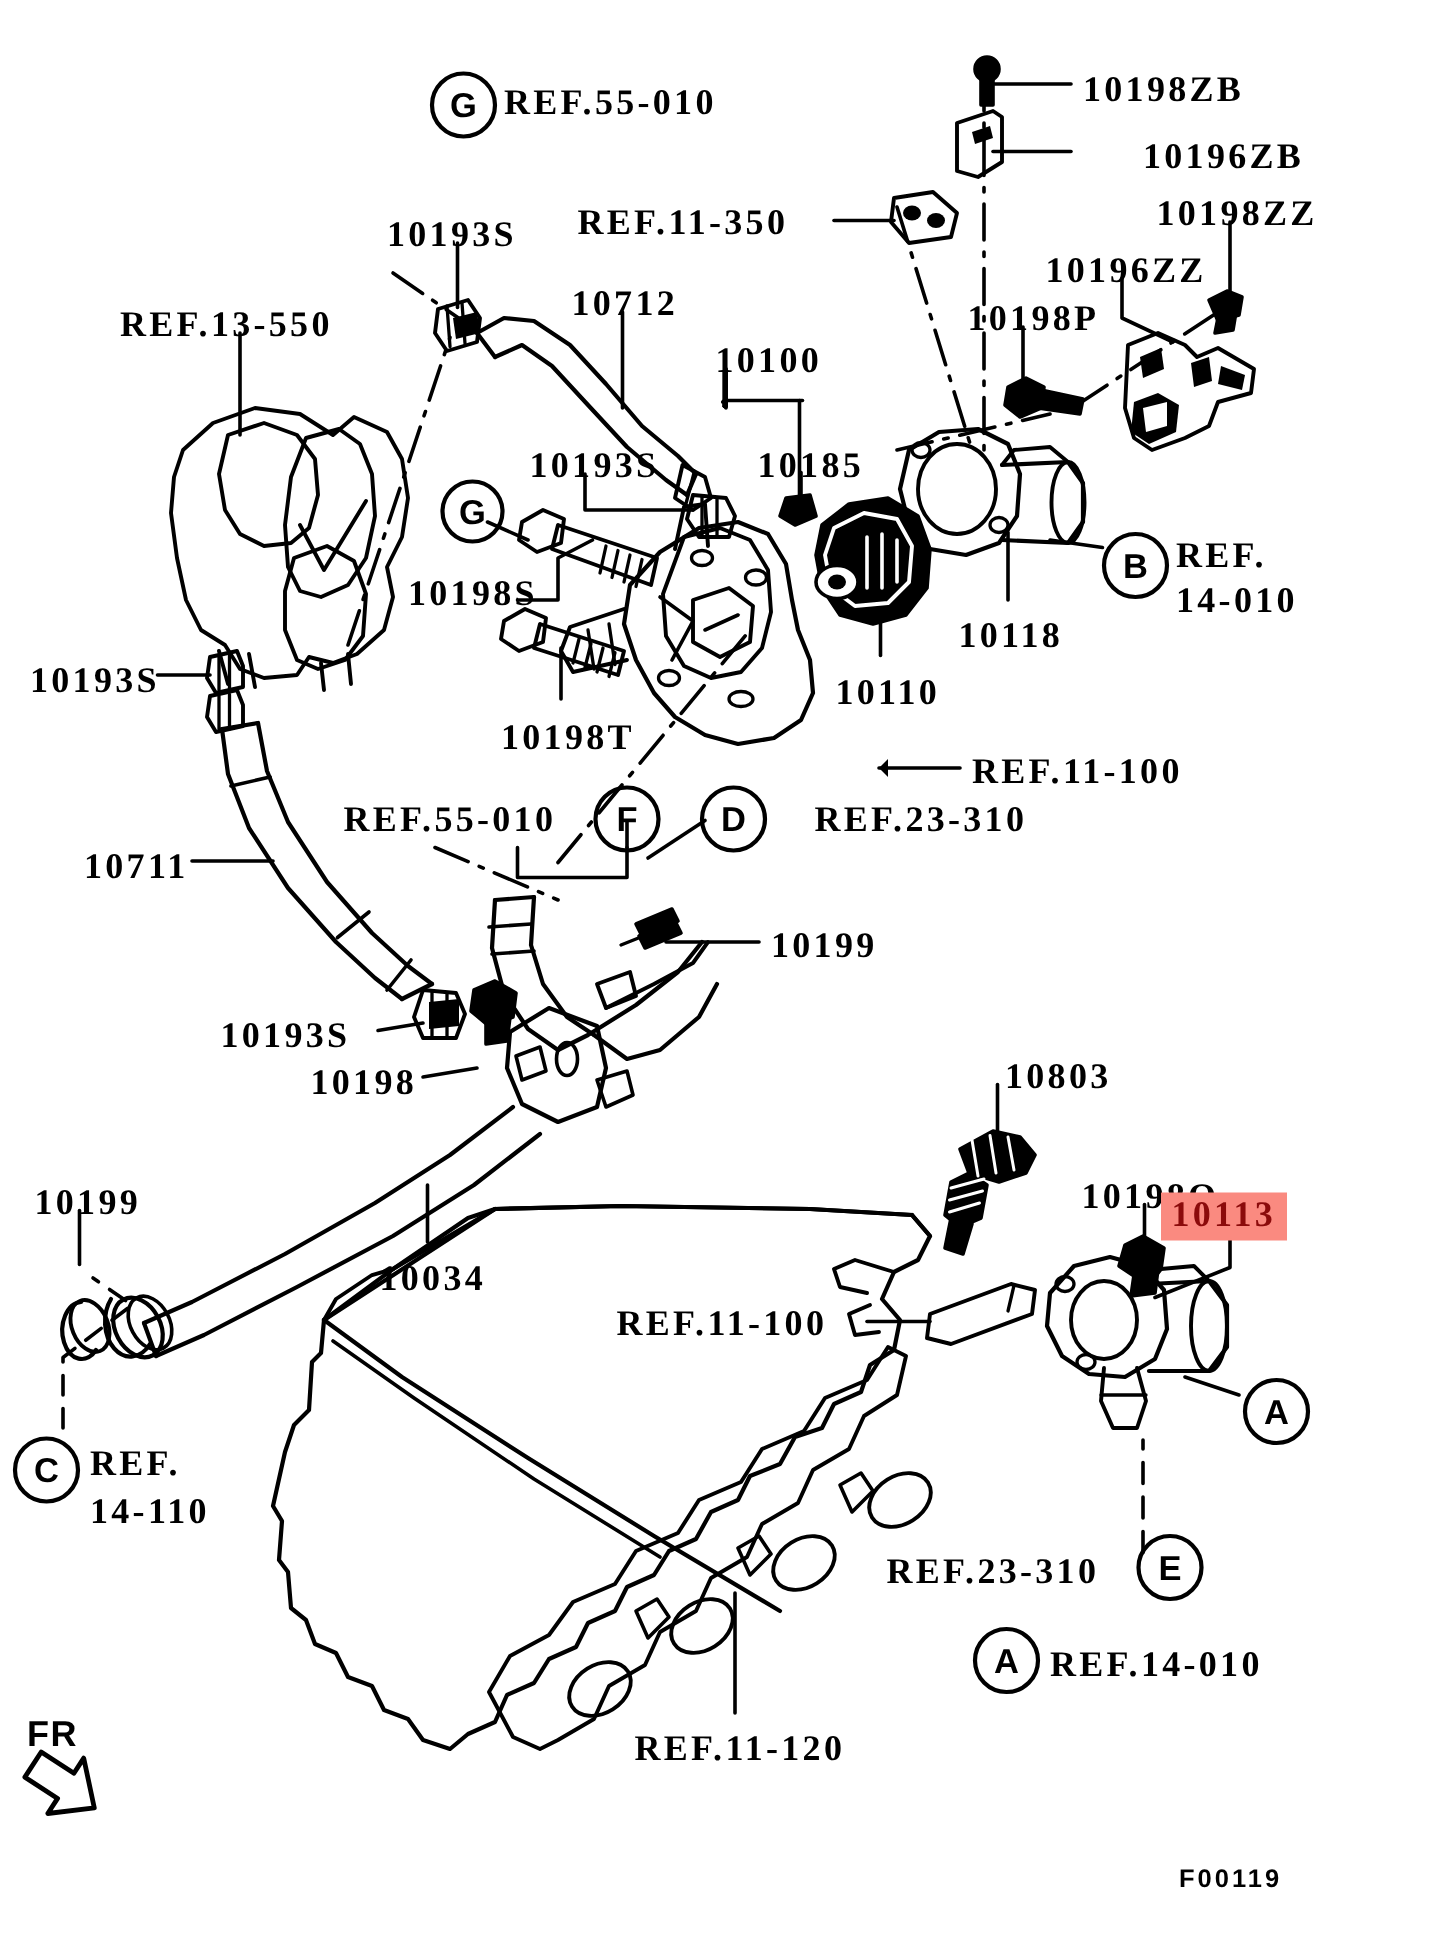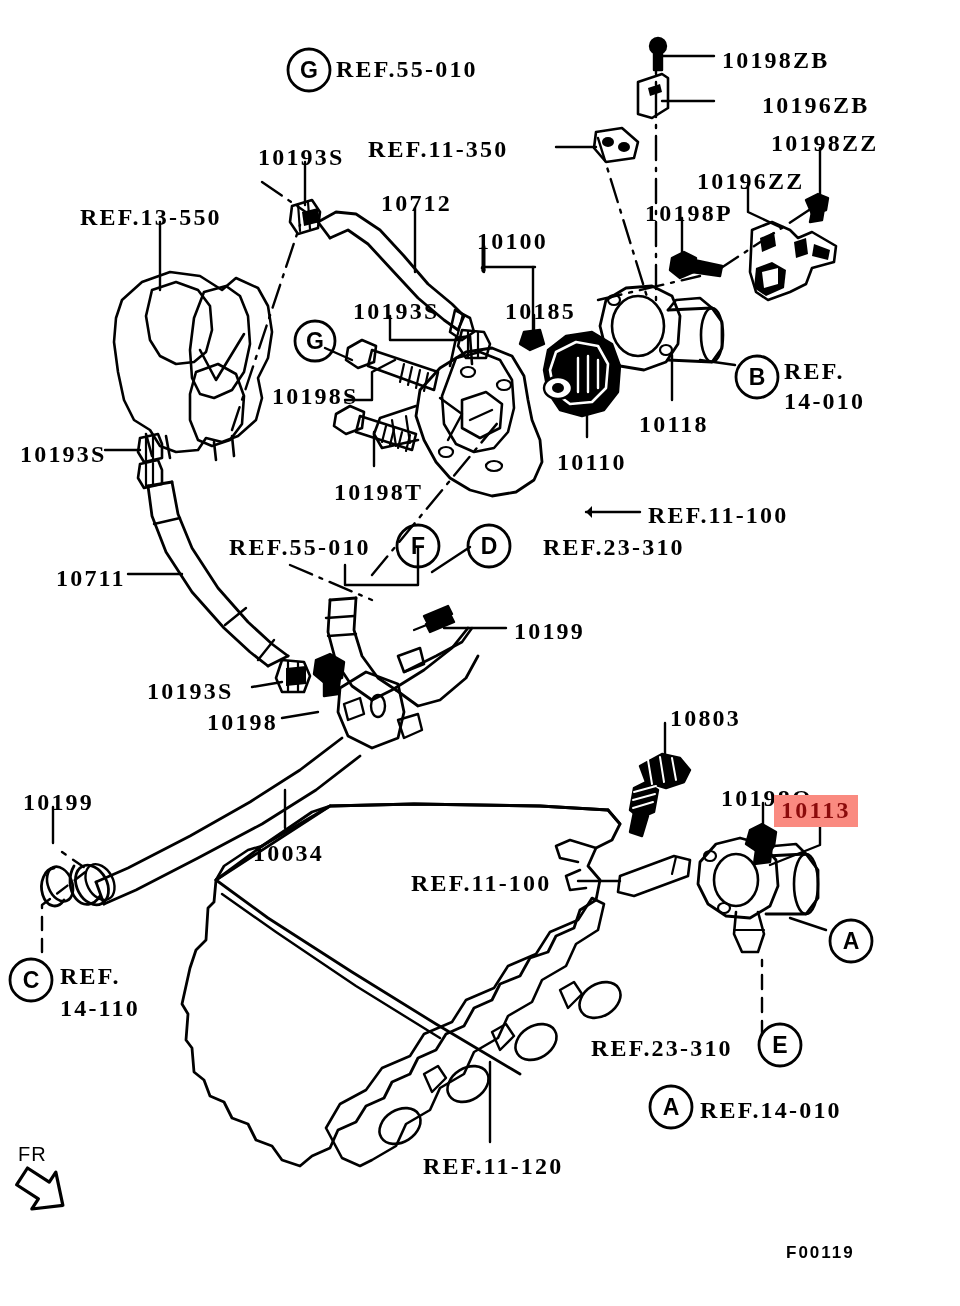--- a/index.html
+++ b/index.html
@@ -17,22 +17,22 @@
     line-height:1.12;
   }
   .lbl.hl{
     background:#fa8a80;
     color:#8b0b0b;
     padding:2px 7px 3px 7px;
   }
   .fr{
     position:absolute;
     font-family:"Liberation Sans",sans-serif;
-    font-weight:normal;
-    font-size:20px;
+    font-weight:bold;
+    font-size:24px;
     letter-spacing:1px;
     color:#000;
   }
   .code{
     position:absolute;
     font-family:"Liberation Sans",sans-serif;
     font-weight:bold;
     font-size:17px;
     letter-spacing:2px;
     color:#000;
@@ -435,21 +435,21 @@
       <text x="780" y="1053">E</text>
       <text x="671" y="1115">A</text>
     </g>
   </svg>
 
   <div class="lbl" style="left:336px;top:56px;">REF.55-010</div>
   <div class="lbl" style="left:722px;top:47px;">10198ZB</div>
   <div class="lbl" style="left:722px;top:92px;margin-left:40px;">10196ZB</div>
   <div class="lbl" style="left:771px;top:130px;">10198ZZ</div>
   <div class="lbl" style="left:258px;top:144px;">10193S</div>
-  <div class="lbl" style="left:368px;top:136px;">REF.11-350</div>
+  <div class="lbl" style="left:385px;top:136px;">REF.11-350</div>
   <div class="lbl" style="left:697px;top:168px;">10196ZZ</div>
   <div class="lbl" style="left:381px;top:190px;">10712</div>
   <div class="lbl" style="left:645px;top:200px;">10198P</div>
   <div class="lbl" style="left:80px;top:204px;">REF.13-550</div>
   <div class="lbl" style="left:477px;top:228px;">10100</div>
   <div class="lbl" style="left:353px;top:298px;">10193S</div>
   <div class="lbl" style="left:505px;top:298px;">10185</div>
   <div class="lbl" style="left:272px;top:383px;">10198S</div>
   <div class="lbl" style="left:784px;top:358px;">REF.</div>
   <div class="lbl" style="left:784px;top:388px;">14-010</div>

